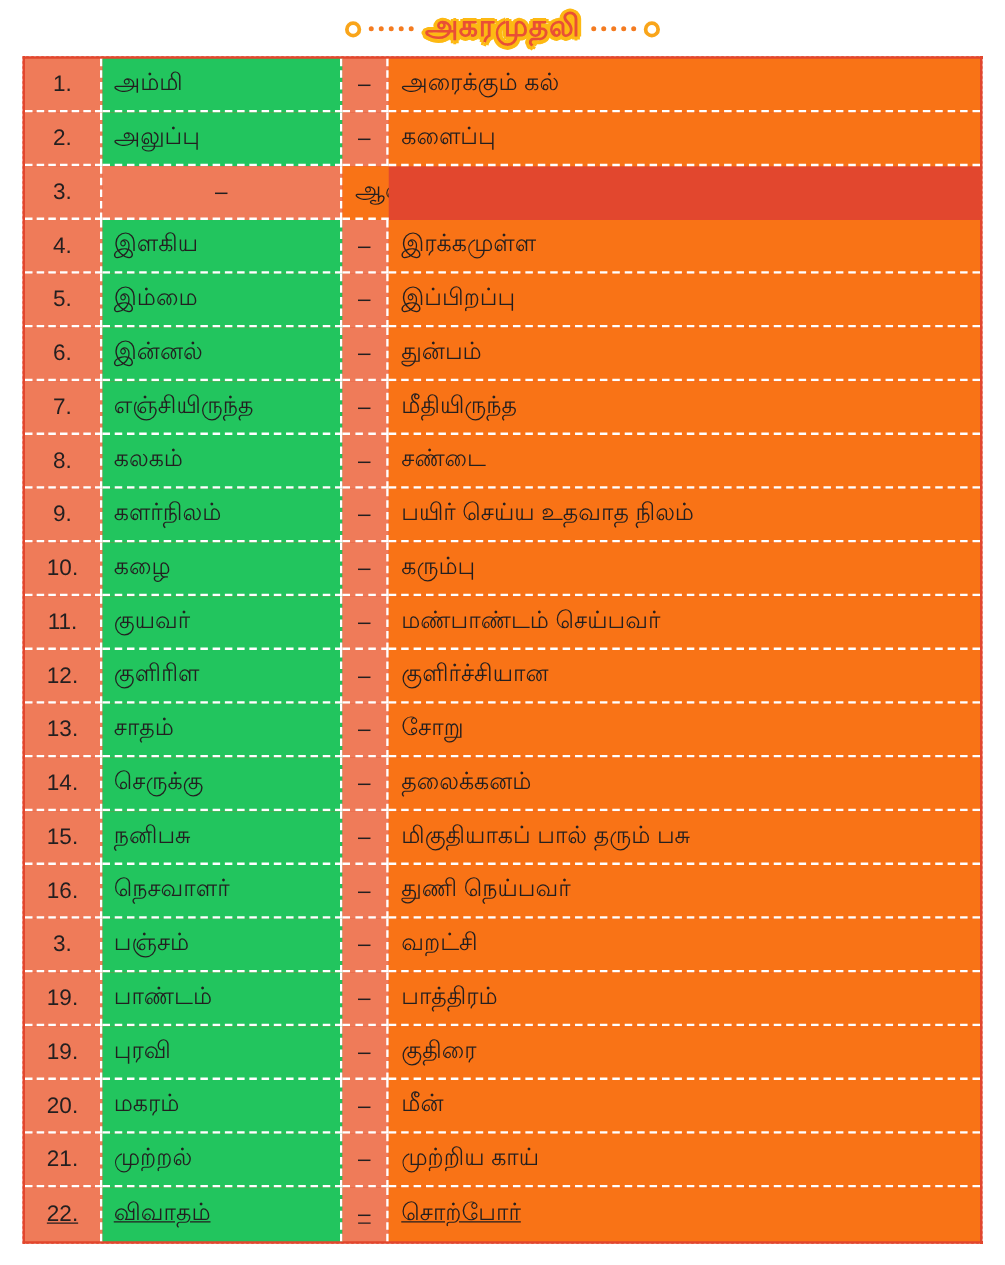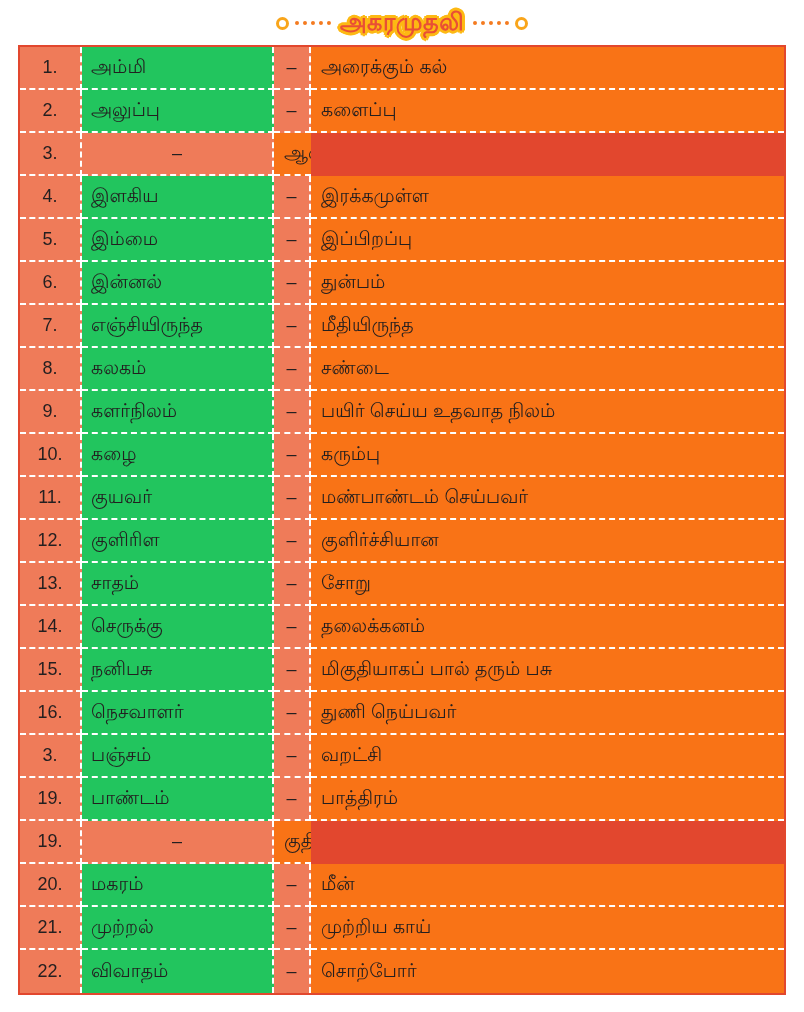--- a/index.html
+++ b/index.html
@@ -58,21 +58,21 @@
     display: flex;
     align-items: center;
     background-clip: padding-box;   
     border-bottom: 2px dashed #ffffff;
     color: #231F20;
     font-size: 19px;
     line-height: 1.1;
     white-space: nowrap;
     overflow: hidden;
   }
-  .row:last-child .cell { border-bottom: none; }
+  .row:last-child .cell { border-bottom: none; text-decoration: underline; }
   .c-num {
     background: #EF7B59;
     justify-content: center;
     border-right: 2px dashed #ffffff;
     font-size: 18px;
   }
   .c-word {
     background: #22c55e;
     padding-left: 9px;
     border-right: 2px dashed #ffffff;
@@ -205,20 +205,21 @@
       <div class="cell c-meaning">வறட்சி</div>
     </div>
     <div class="row">
       <div class="cell c-num">19.</div>
       <div class="cell c-word">பாண்டம்</div>
       <div class="cell c-dash">–</div>
       <div class="cell c-meaning">பாத்திரம்</div>
     </div>
     <div class="row">
       <div class="cell c-num">19.</div>
+      <div class="cell c-word">புரவி</div>
       <div class="cell c-dash">–</div>
       <div class="cell c-meaning">குதிரை</div>
     </div>
     <div class="row">
       <div class="cell c-num">20.</div>
       <div class="cell c-word">மகரம்</div>
       <div class="cell c-dash">–</div>
       <div class="cell c-meaning">மீன்</div>
     </div>
     <div class="row">

